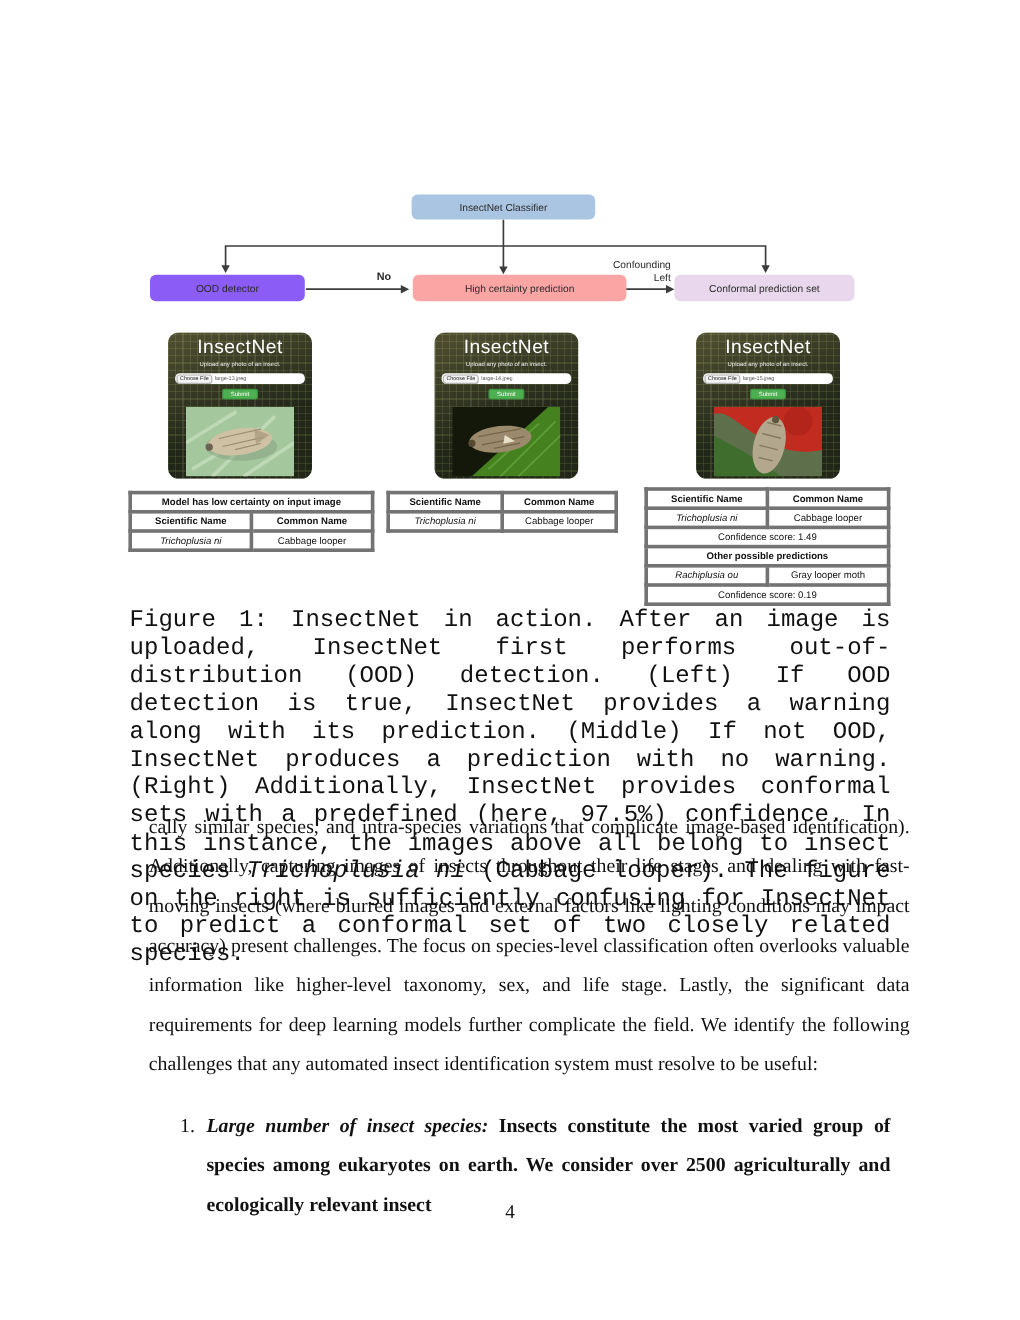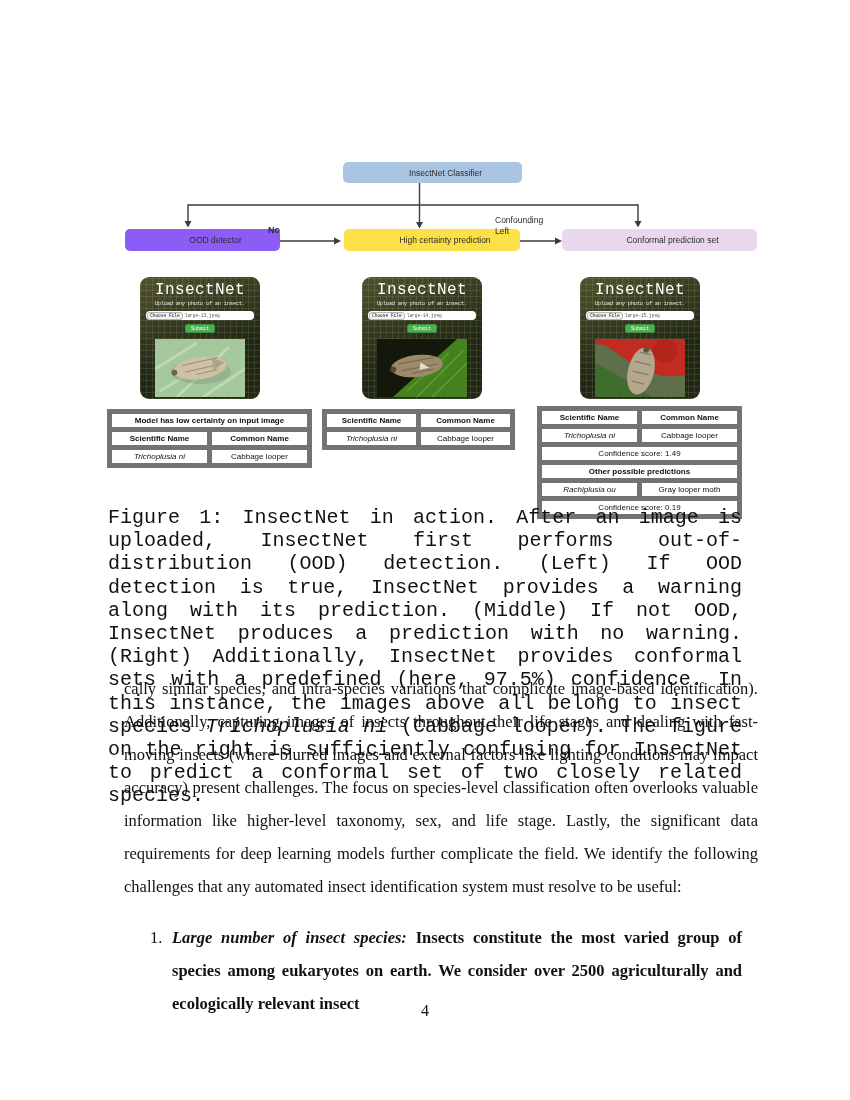--- a/index.html
+++ b/index.html
@@ -3,55 +3,55 @@
 <meta charset="utf-8">
 <style>
   html,body{margin:0;padding:0;background:#e8e8e8;}
   .page{position:relative;width:850px;height:1100px;background:#ffffff;margin:0 auto;
         font-family:"Liberation Serif",serif;color:#111;overflow:hidden;}
   svg.edges{position:absolute;left:0;top:0;width:850px;height:1100px;pointer-events:none;}
 
   
   .fc-node{position:absolute;display:flex;align-items:center;justify-content:center;
            border-radius:5px;font-family:"Liberation Sans",sans-serif;font-size:8.5px;
-           color:#2b2b2b;padding-left:26px;}
+           color:#2b2b2b;}
   .fc-classifier{left:343px;top:162px;width:153px;height:21px;background:#a9c5e2;}
   .fc-ood{left:125px;top:229px;width:129px;height:22px;background:#8b5cf6;}
-  .fc-high{left:344px;top:229px;width:150px;height:22px;background:#fde047;}
-  .fc-conformal{left:562px;top:229px;width:169px;height:22px;background:#e9d8ed;}
-  .edge-label{position:absolute;font-family:"Liberation Sans",sans-serif;color:#2b2b2b;text-align:left;}
+  .fc-high{left:344px;top:229px;width:178px;height:22px;background:#fca5a5;}
+  .fc-conformal{left:562px;top:229px;width:150px;height:22px;background:#e9d8ed;}
+  .edge-label{position:absolute;font-family:"Liberation Sans",sans-serif;color:#2b2b2b;text-align:right;}
   .el-no{left:268px;top:225px;width:58px;font-size:9px;font-weight:bold;}
   .el-conf{left:495px;top:215px;width:64px;font-size:8.5px;line-height:11px;}
   .el-conf span{display:block;}
 
   
   .card{position:absolute;top:277px;width:120px;height:122px;border-radius:9px;overflow:hidden;
         background-color:#333a26;
         background-image:
           linear-gradient(160deg, rgba(125,112,70,0.40), rgba(0,0,0,0.34) 62%),
           repeating-linear-gradient(0deg, rgba(140,165,92,0.33) 0 1px, rgba(0,0,0,0) 1px 6px),
           repeating-linear-gradient(90deg, rgba(140,165,92,0.33) 0 1px, rgba(0,0,0,0) 1px 6px);
-        font-family:Liberation Mono, monospace;}
+        font-family:Liberation Sans, sans-serif;}
   .card-left{left:140px;}  .card-mid{left:362px;}  .card-right{left:580px;}
   .card-title{margin-top:4px;text-align:center;color:#ffffff;font-size:16px;line-height:18px;
               letter-spacing:0.4px;font-weight:400;}
   .card-sub{margin-top:2px;text-align:center;color:#f0f0f0;font-size:5px;line-height:6px;}
   .file-bar{margin:4px auto 0;width:108px;height:9px;background:#ffffff;border-radius:4px;
             display:flex;align-items:center;padding:0 0 0 1px;box-sizing:border-box;}
   .choose-btn{font-size:4.5px;line-height:6px;color:#222;border:1px solid #b5b5b5;border-radius:3px;
               padding:0 2px;background:#f4f4f4;white-space:nowrap;}
   .file-name{font-size:4.5px;color:#555;margin-left:2px;white-space:nowrap;overflow:hidden;}
   .submit-btn{margin:4px auto 0;width:30px;height:9px;background:#4caf50;border:1px solid #3e9142;
               border-radius:2px;color:#fff;font-size:5px;line-height:8px;text-align:center;box-sizing:border-box;}
   .photo{display:block;margin:6px auto 0;width:90px;height:58px;}
 
   
   table.t{position:absolute;border-collapse:collapse;table-layout:fixed;background:#fff;
           font-family:"Liberation Sans",sans-serif;font-size:8px;color:#111;}
-  table.t td{border:5px solid #737373;text-align:center;padding:1px 2px;height:11px;
+  table.t td{border:3px solid #737373;text-align:center;padding:1px 2px;height:11px;
              overflow:hidden;white-space:nowrap;}
   td.b{font-weight:bold;}
   td.i{font-style:italic;}
   .t-left{left:107px;top:409px;width:205px;}
   .t-mid{left:322px;top:409px;width:193px;}
   .t-right{left:537px;top:406px;width:205px;}
 
   
   .caption{position:absolute;left:108px;top:506px;width:634px;font-size:20px;
            line-height:23.2px;text-align:justify;font-family:Liberation Mono, monospace;}

